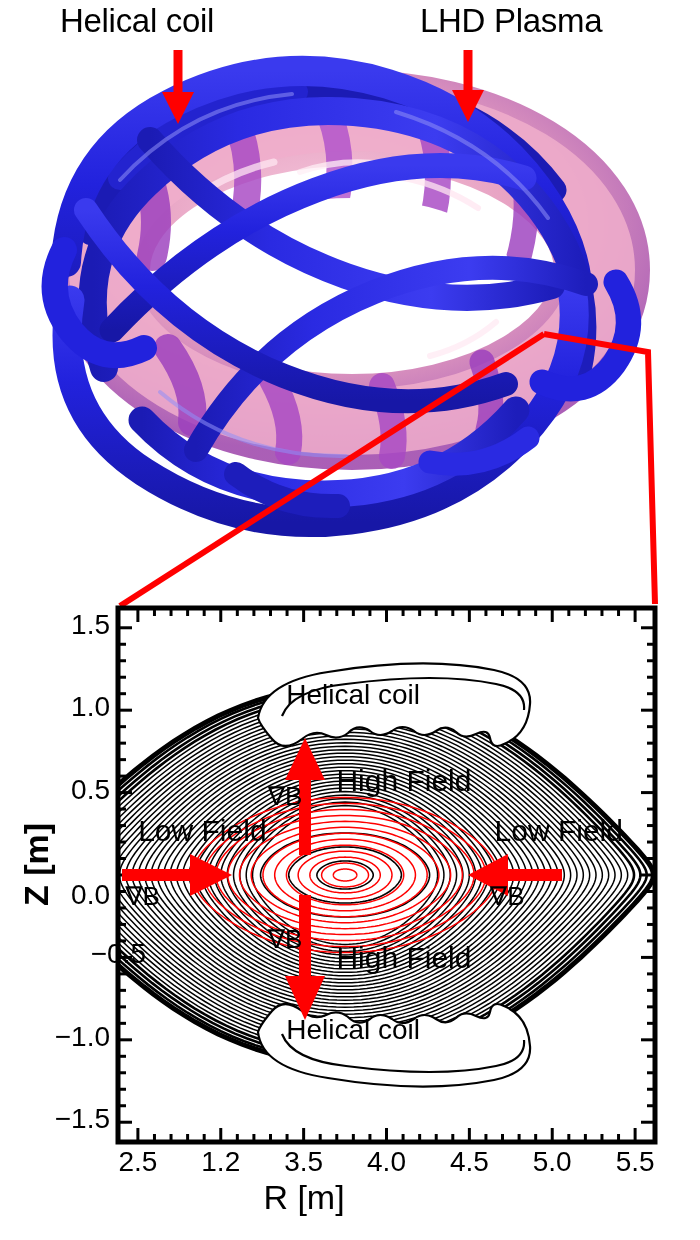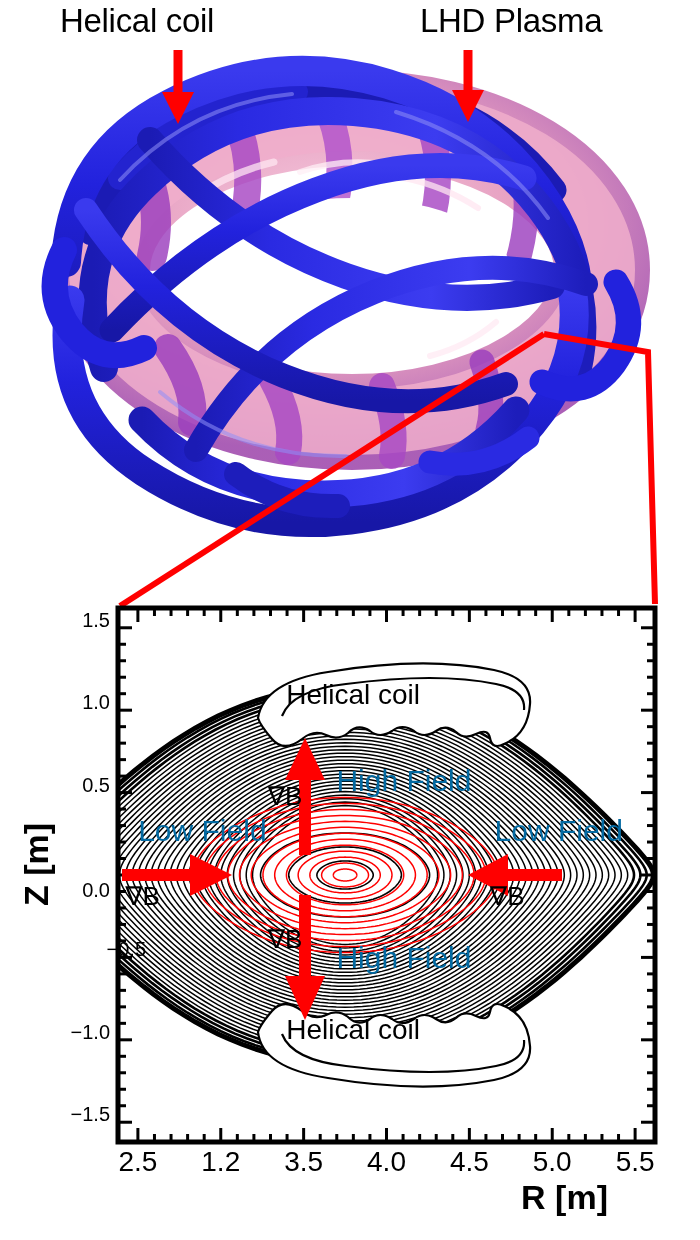--- a/index.html
+++ b/index.html
@@ -16,27 +16,27 @@
   #label-lhd-plasma{left:420px;top:2px;font-size:33px;letter-spacing:-0.3px;}
 
   
   #label-section-caption{left:238px;top:505px;font-size:30px;line-height:36px;text-align:center;}
 
   
   #axis-title-y{
     left:-24px;top:845px;width:120px;text-align:center;font-size:34px;font-weight:bold;
     transform:rotate(-90deg);transform-origin:center center;
   }
-  #axis-title-x{left:0;top:1178px;width:608px;text-align:right;font-size:34px;font-weight:bold;}
-
-  .ytick{position:absolute;right:0;width:110px;text-align:right;font-size:20px;}
+  #axis-title-x{left:0;top:1178px;width:608px;text-align:center;font-size:34px;font-weight:normal;}
+
+  .ytick{position:absolute;right:0;width:110px;text-align:right;font-size:28px;}
   .xtick{position:absolute;top:1146px;width:80px;text-align:center;font-size:28px;}
 
   
-  .ann{position:absolute;white-space:nowrap;font-size:30px;color:#0369a1;}
+  .ann{position:absolute;white-space:nowrap;font-size:30px;color:#000000;}
   .ann-small{position:absolute;white-space:nowrap;font-size:26px;color:#000;}
   .ann-coil{position:absolute;white-space:nowrap;font-size:28px;color:#000;}
 </style>
 </head>
 <body>
 
 <svg id="figure" viewBox="0 0 700 1240">
   <defs>
 
     <linearGradient id="gPlasmaA" x1="0" y1="0" x2="0" y2="1">

